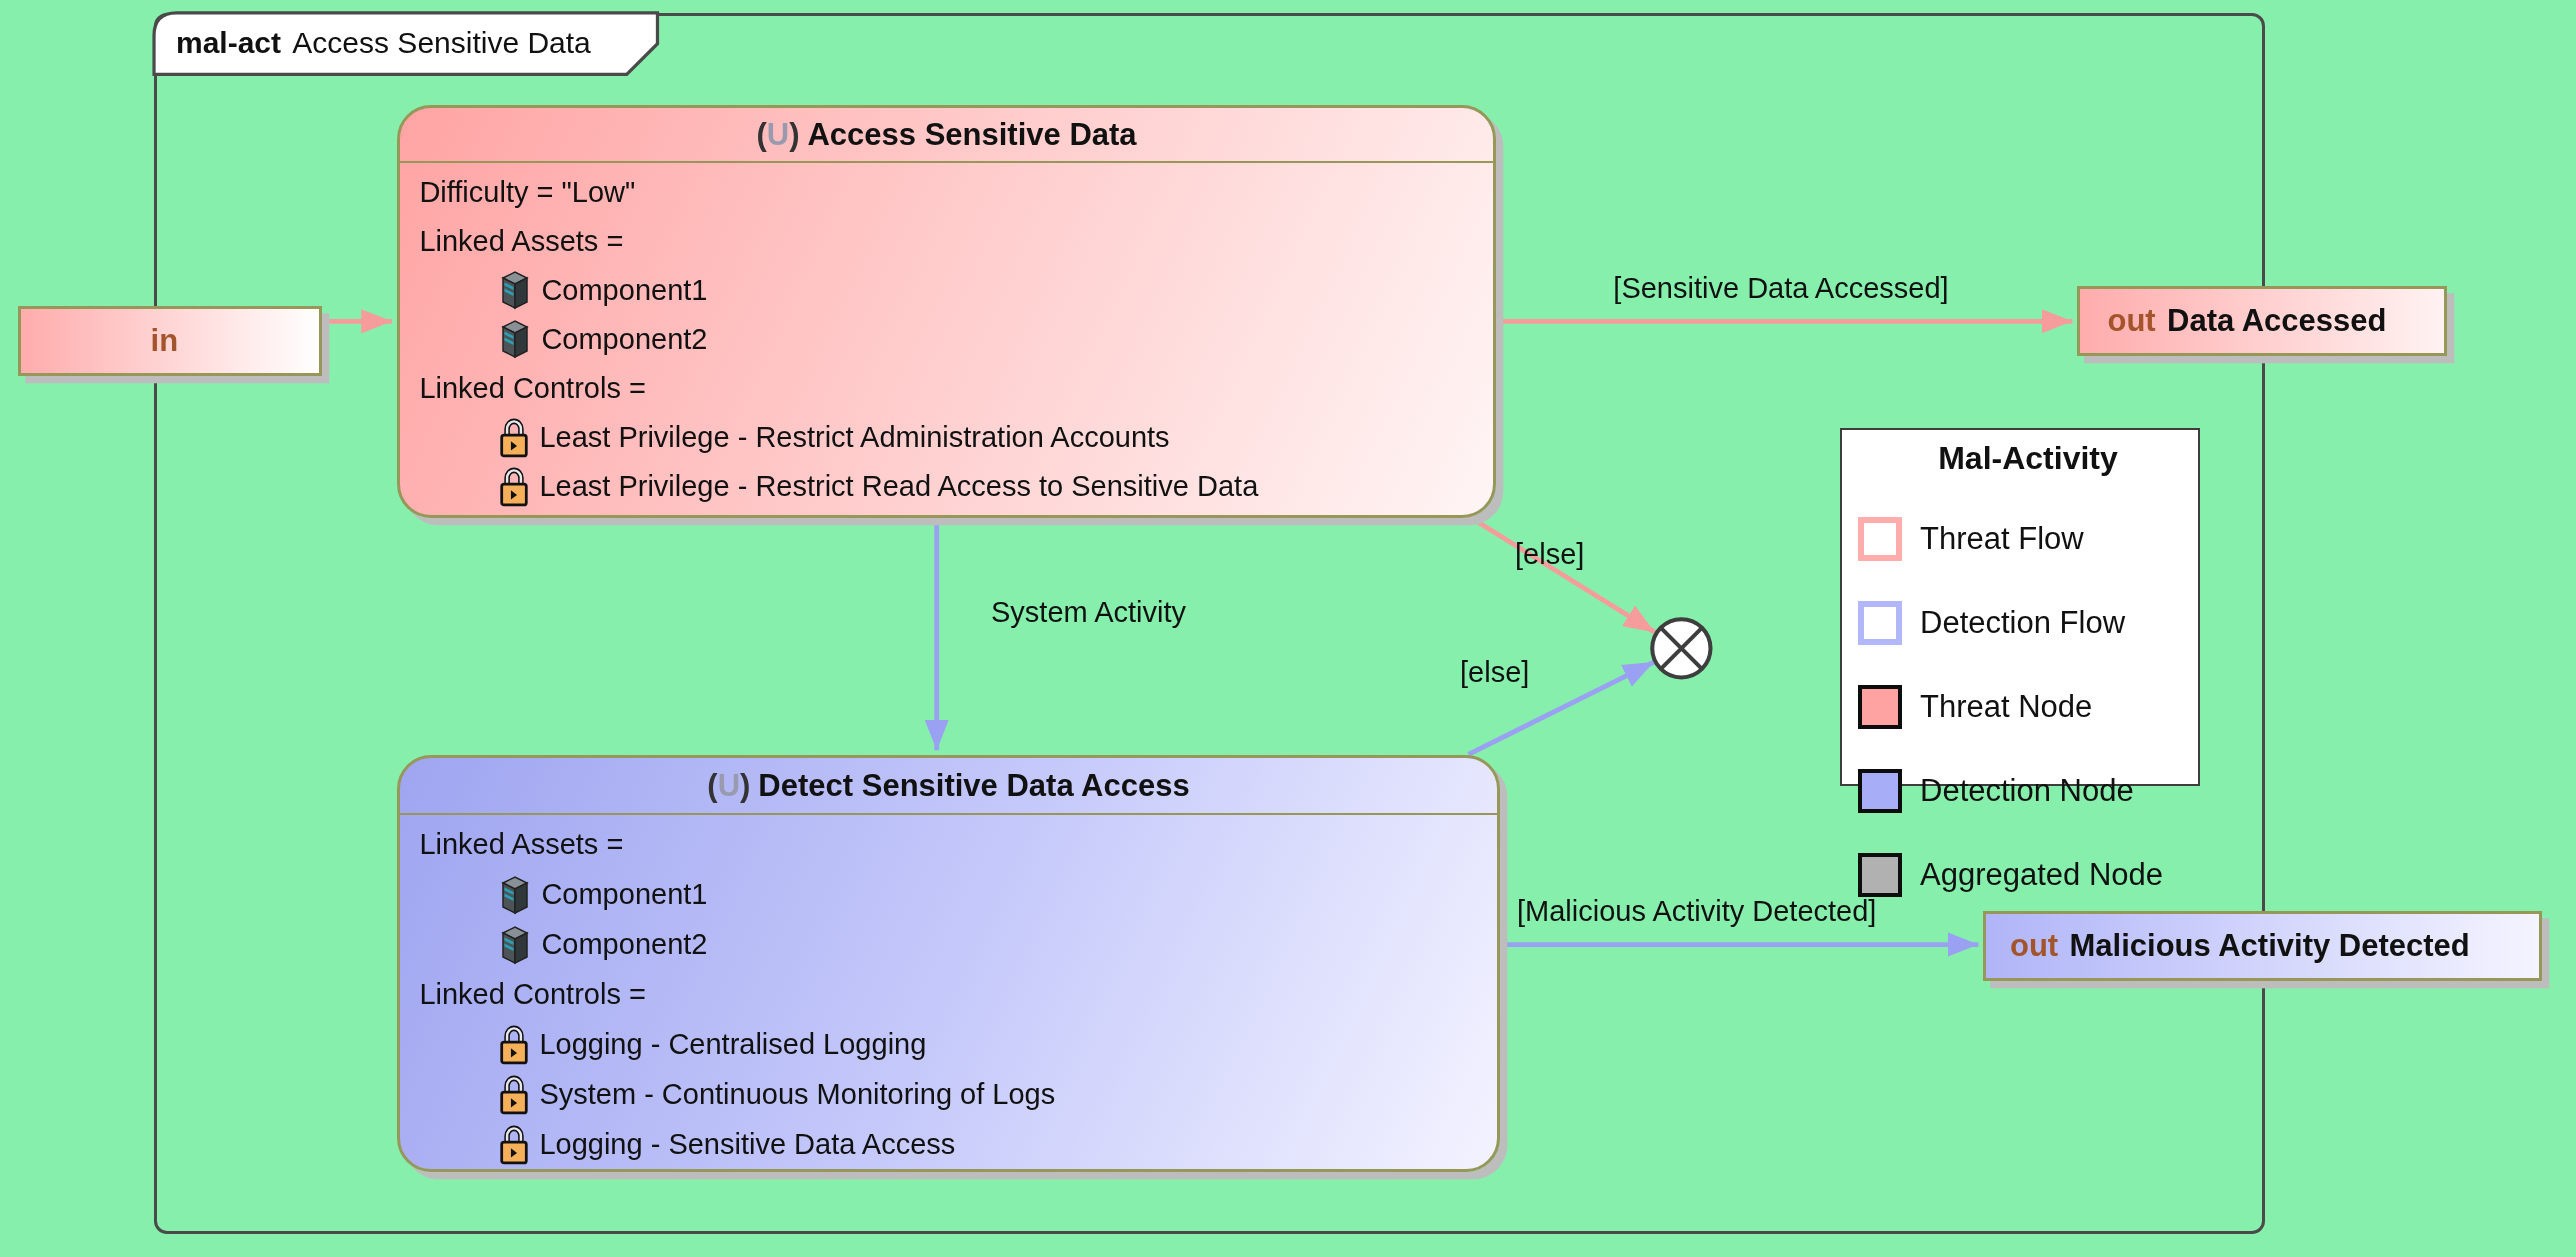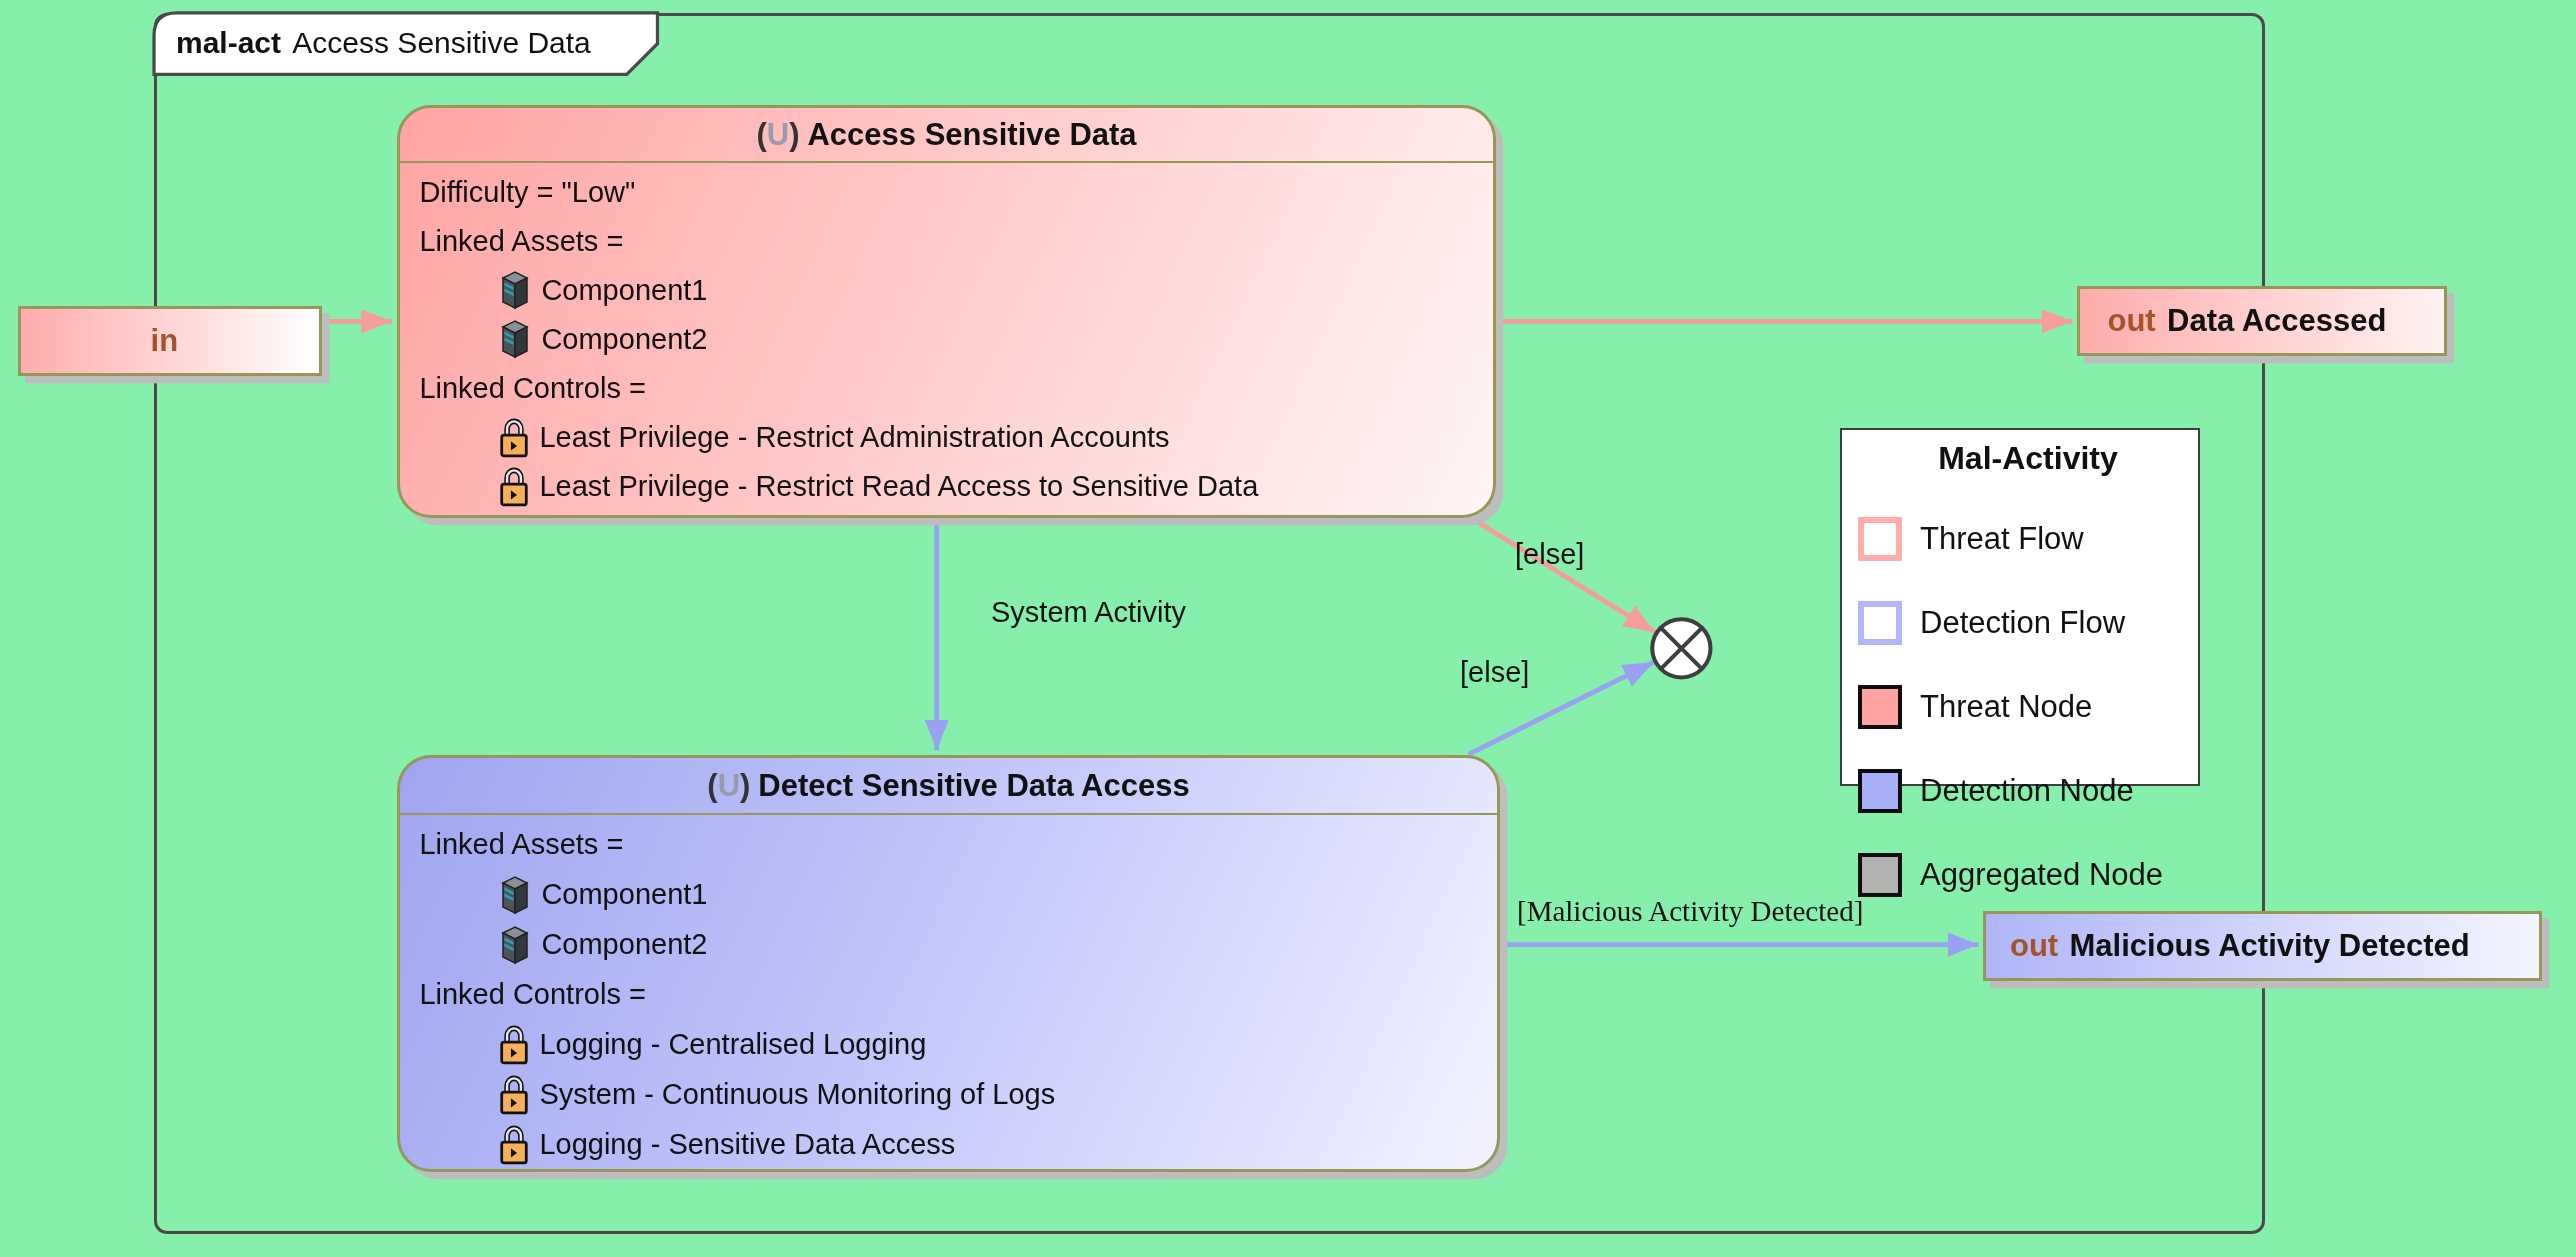--- a/index.html
+++ b/index.html
@@ -245,24 +245,25 @@
   <div class="param-node pin-out-data">
     <span class="keyword">out</span>
     <span>Data Accessed</span>
   </div>
 
   <div class="param-node pin-out-malicious">
     <span class="keyword">out</span>
     <span>Malicious Activity Detected</span>
   </div>
 
+  <div class="edge-label center" style="left:1538px; top:272px; width:486px;">[Sensitive Data Accessed]</div>
   <div class="edge-label" style="left:955px; top:596px;margin-left:36px;">System Activity</div>
   <div class="edge-label" style="left:1515px; top:538px;">[else]</div>
   <div class="edge-label" style="left:1460px; top:656px;">[else]</div>
-  <div class="edge-label" style="left:1517px; top:895px;font-family:Liberation Serif, serif;">[Malicious Activity Detected]</div>
+  <div class="edge-label" style="left:1517px; top:895px;">[Malicious Activity Detected]</div>
 
   <div class="legend">
     <div class="legend-title">Mal-Activity</div>
     <div class="legend-row">
       <span class="swatch swatch-threat-flow"></span>
       <span class="legend-label">Threat Flow</span>
     </div>
     <div class="legend-row">
       <span class="swatch swatch-detection-flow"></span>
       <span class="legend-label">Detection Flow</span>

